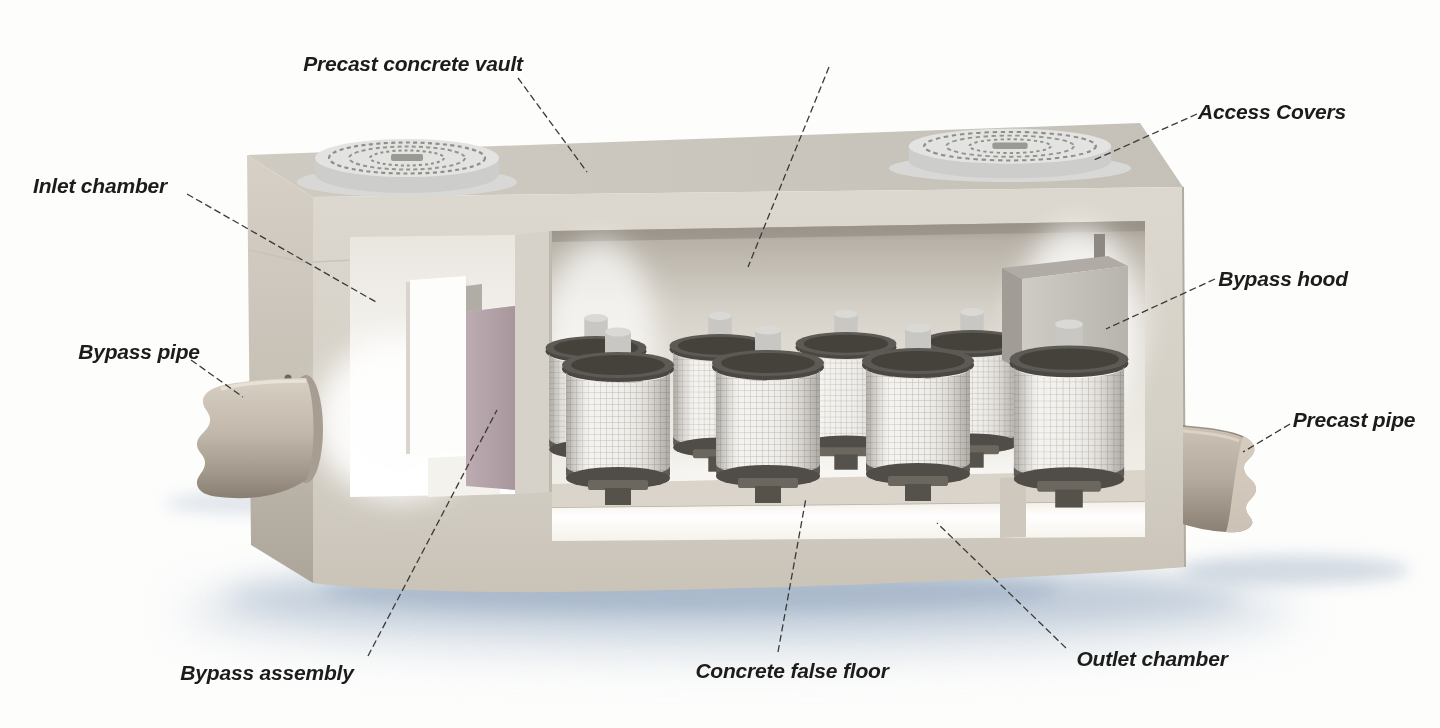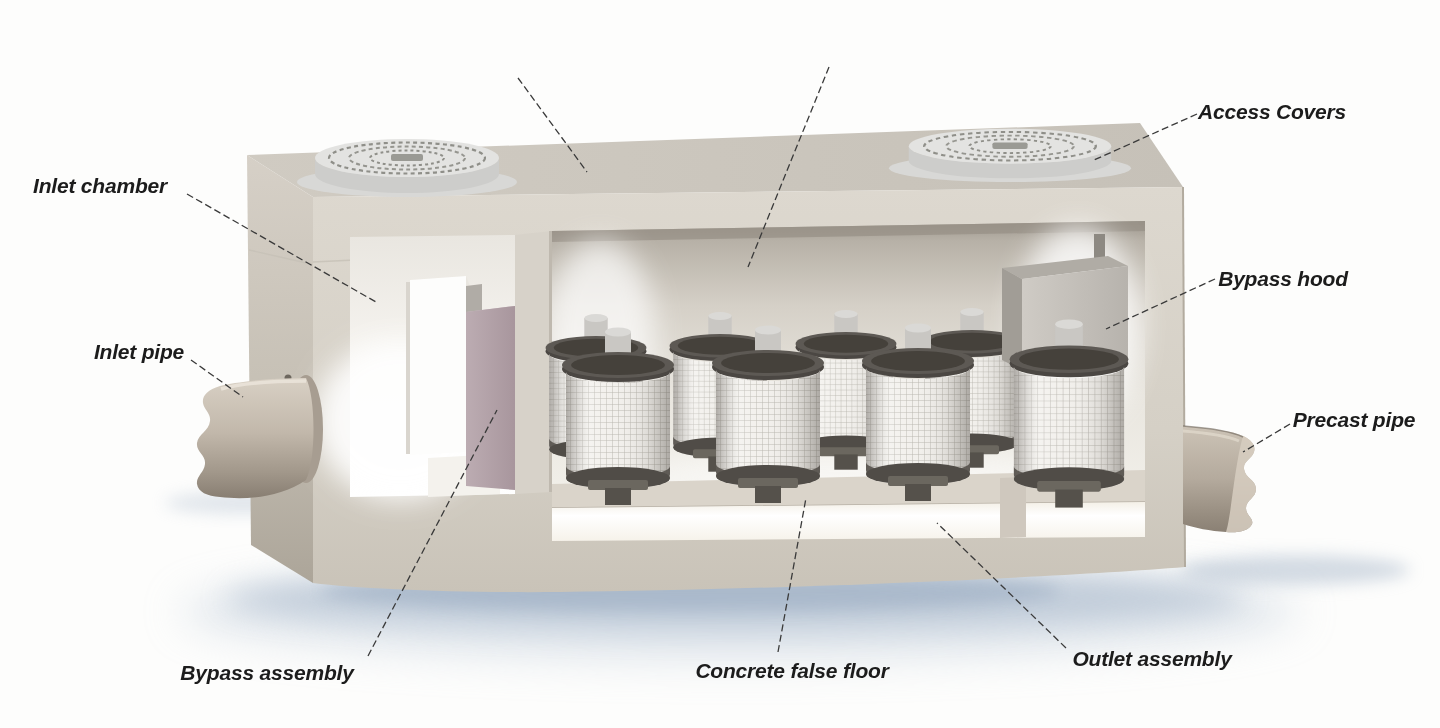--- a/index.html
+++ b/index.html
@@ -215,22 +215,23 @@
     <line x1="187" y1="194" x2="376" y2="302"></line>
     <line x1="191" y1="360" x2="243" y2="397"></line>
     <line x1="1215" y1="279" x2="1106" y2="329"></line>
     <line x1="1290" y1="424" x2="1243" y2="452"></line>
     <line x1="368" y1="656" x2="497" y2="410"></line>
     <line x1="778" y1="652" x2="806" y2="498"></line>
     <line x1="1066" y1="648" x2="937" y2="523"></line>
   </g>
 </svg>
 
+<div class="lbl" style="left:413px;top:64px">Precast concrete vault</div>
 <div class="lbl" style="left:1272px;top:112px">Access Covers</div>
 <div class="lbl" style="left:100px;top:186px">Inlet chamber</div>
-<div class="lbl" style="left:139px;top:352px">Inlet pipe</div>
+<div class="lbl" style="left:139px;top:352px">Bypass pipe</div>
 <div class="lbl" style="left:1283px;top:279px">Bypass hood</div>
 <div class="lbl" style="left:1354px;top:420px">Precast pipe</div>
 <div class="lbl" style="left:267px;top:673px">Bypass assembly</div>
 <div class="lbl" style="left:792px;top:671px">Concrete false floor</div>
-<div class="lbl" style="left:1152px;top:659px">Outlet assembly</div>
+<div class="lbl" style="left:1152px;top:659px">Outlet chamber</div>
 
 </div>
 
 </body></html>

